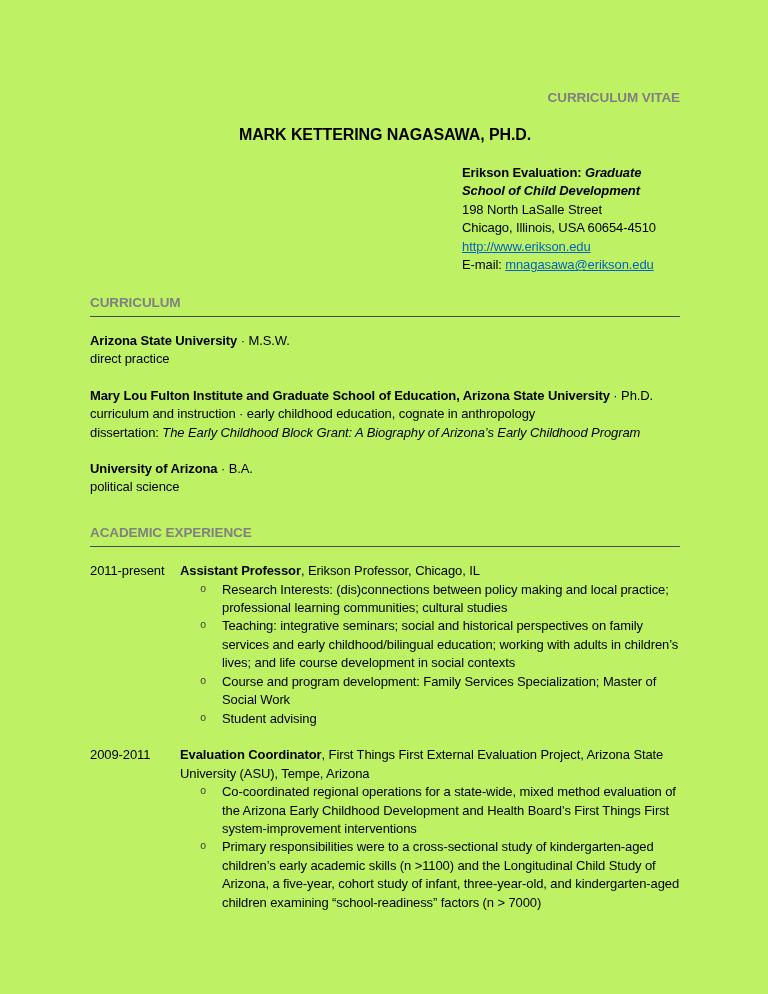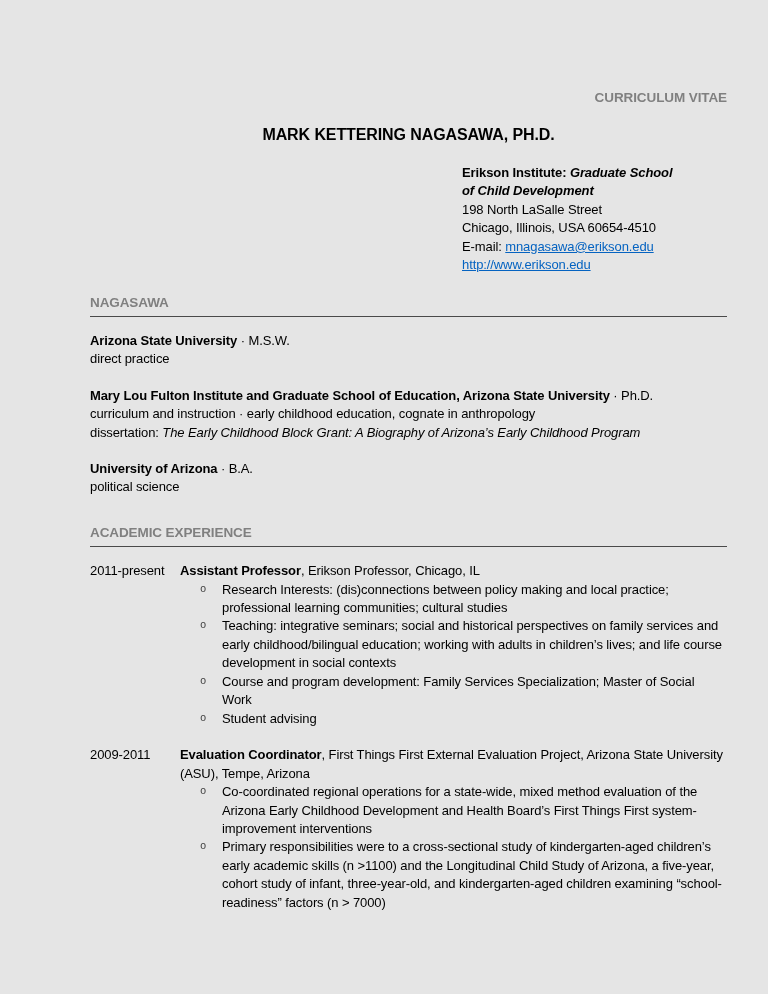--- a/index.html
+++ b/index.html
@@ -1,27 +1,27 @@
 <!DOCTYPE html>
 <html><head>
 <meta charset="utf-8">
 <style>
   * { box-sizing: border-box; }
   html, body { margin: 0; padding: 0; background: #ffffff; }
   .page {
     width: 768px;
     min-height: 994px;
     margin: 0 auto;
-    padding: 88px 41px 40px 90px;
+    padding: 88px 88px 40px 90px;
     font-family: "Liberation Sans", sans-serif;
     font-size: 13px;
     line-height: 1.42;
     color: #000000;
     letter-spacing: -0.1px;
-    background: #e5e5e5;
+    background: #bef264;
   }
   p { margin: 0; }
   .doc-label {
     text-align: right;
     font-weight: bold;
     color: #808080;
     font-size: 13.5px;
     margin-bottom: 17px;
   }
   .person-name {
@@ -72,30 +72,30 @@
 </head>
 <body>
 
 <div class="page">
 
   <header>
     <div class="doc-label">CURRICULUM VITAE</div>
     <h1 class="person-name">MARK KETTERING NAGASAWA, PH.D.</h1>
 
     <div class="contact-block">
-      <p class="contact-org"><span>Erikson Institute: </span><span class="it">Graduate School of Child Development</span></p>
+      <p class="contact-org"><span>Erikson Evaluation: </span><span class="it">Graduate School of Child Development</span></p>
       <p>198 North LaSalle Street</p>
       <p>Chicago, Illinois, USA 60654-4510</p>
+      <p><a href="#" class="link">http://www.erikson.edu</a></p>
       <p><span>E-mail: </span><a href="#" class="link">mnagasawa@erikson.edu</a></p>
-      <p><a href="#" class="link">http://www.erikson.edu</a></p>
     </div>
   </header>
 
   <section class="cv-section first">
-    <h2 class="section-title">NAGASAWA</h2>
+    <h2 class="section-title">CURRICULUM</h2>
 
     <div class="edu-entry">
       <p><b>Arizona State University</b><span> · M.S.W.</span></p>
       <p>direct practice</p>
     </div>
 
     <div class="edu-entry">
       <p><b>Mary Lou Fulton Institute and Graduate School of Education, Arizona State University</b><span> · Ph.D.</span></p>
       <p>curriculum and instruction · early childhood education, cognate in anthropology</p>
       <p><span>dissertation: </span><span class="it">The Early Childhood Block Grant: A Biography of Arizona’s Early Childhood Program</span></p>

